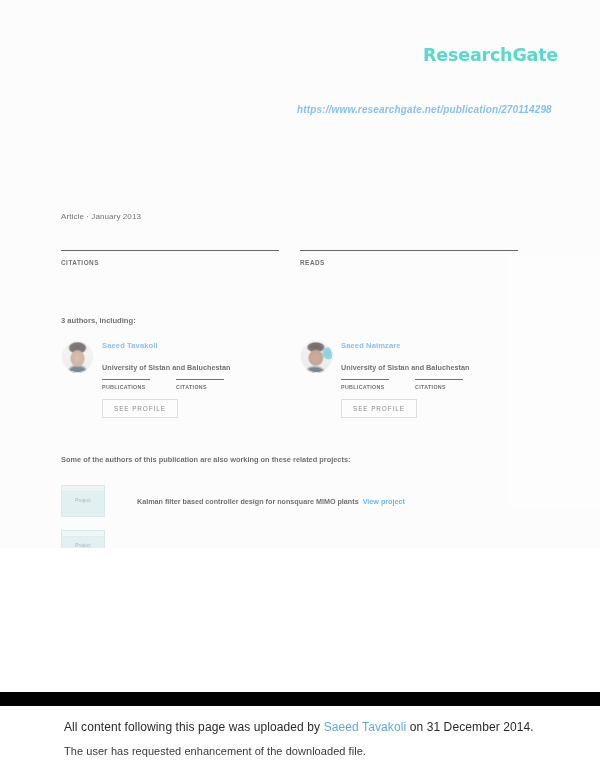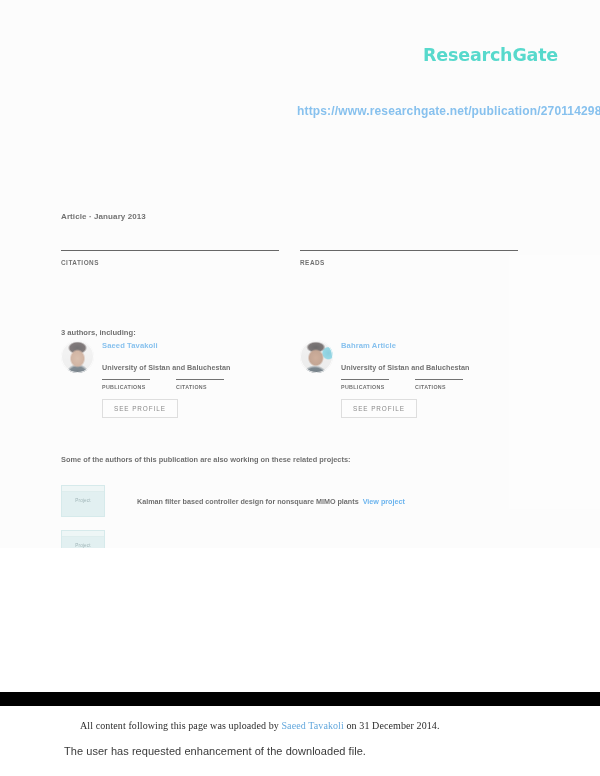--- a/index.html
+++ b/index.html
@@ -46,35 +46,36 @@
     color: #00c8b4;
     font-family: "DejaVu Sans", sans-serif;
     filter: blur(0.35px);
   }
 
   
   #doi-url {
     position: absolute;
     left: 297px;
     top: 104px;
-    font-size: 12px;
+    font-size: 10px;
     font-weight: 700;
     color: #4aa3e8;
     letter-spacing: 0.15px;
     filter: blur(0.55px);
     white-space: nowrap;
+    font-style: italic;
   }
 
   
   #article-meta {
     position: absolute;
     left: 61px;
     top: 212px;
     font-size: 8px;
-    font-weight: 700;
+    font-weight: 400;
     color: #262626;
     letter-spacing: 0.1px;
     filter: blur(0.5px);
   }
 
   
   .stat-col {
     position: absolute;
     top: 250px;
   }
@@ -96,21 +97,20 @@
 
   
   #authors-heading {
     position: absolute;
     left: 61px;
     top: 316px;
     font-size: 7.6px;
     font-weight: 700;
     color: #262626;
     filter: blur(0.5px);
-    margin-top: 12px;
   }
   .author {
     position: absolute;
     top: 340px;
     width: 230px;
   }
   .author.a0 { left: 61px; }
   .author.a1 { left: 300px; }
 
   .author-row {
@@ -282,27 +282,26 @@
   #footer {
     position: absolute;
     left: 0;
     top: 706px;
     width: 600px;
     height: 70px;
     background: #ffffff;
   }
   #footer-line1 {
     position: absolute;
-    left: 80px;
+    left: 64px;
     top: 14px;
-    font-size: 10px;
+    font-size: 12px;
     color: #2b2b2b;
     letter-spacing: 0.1px;
     white-space: nowrap;
-    font-family: Liberation Serif, serif;
   }
   #footer-line1 .footer-author {
     color: #63a8dd;
   }
   #footer-line2 {
     position: absolute;
     left: 64px;
     top: 39px;
     font-size: 11px;
     color: #3a3a3a;
@@ -355,21 +354,21 @@
     </div>
     <div class="see-profile">SEE PROFILE</div>
   </div>
 
   <div class="author a1">
     <div class="author-row">
       <div class="avatar p1">
         <div class="avatar-ring"></div>
       </div>
       <div class="author-info">
-        <div class="author-name">Bahram Article</div>
+        <div class="author-name">Saeed Naimzare</div>
         <div class="author-affil">University of Sistan and Baluchestan</div>
       </div>
     </div>
     <div class="author-stats">
       <div class="astat">
         <div class="astat-line"></div>
         <div class="astat-label">PUBLICATIONS</div>
       </div>
       <div class="astat">
         <div class="astat-line"></div>

